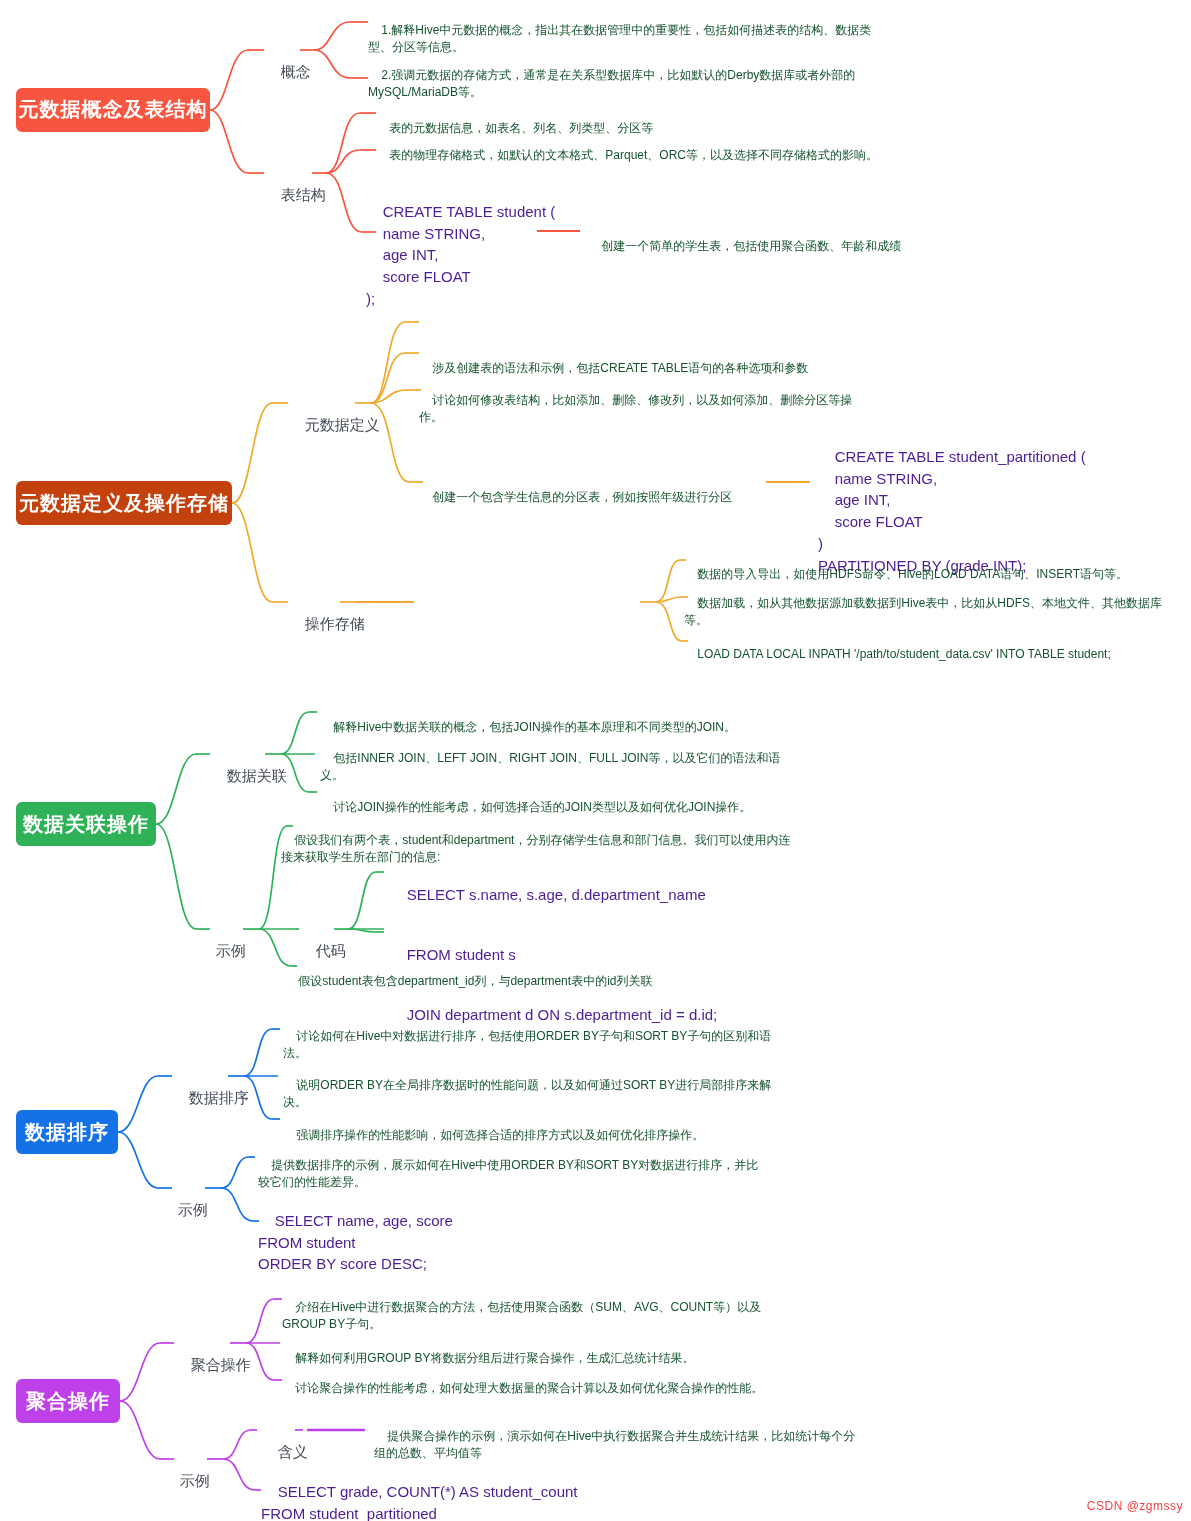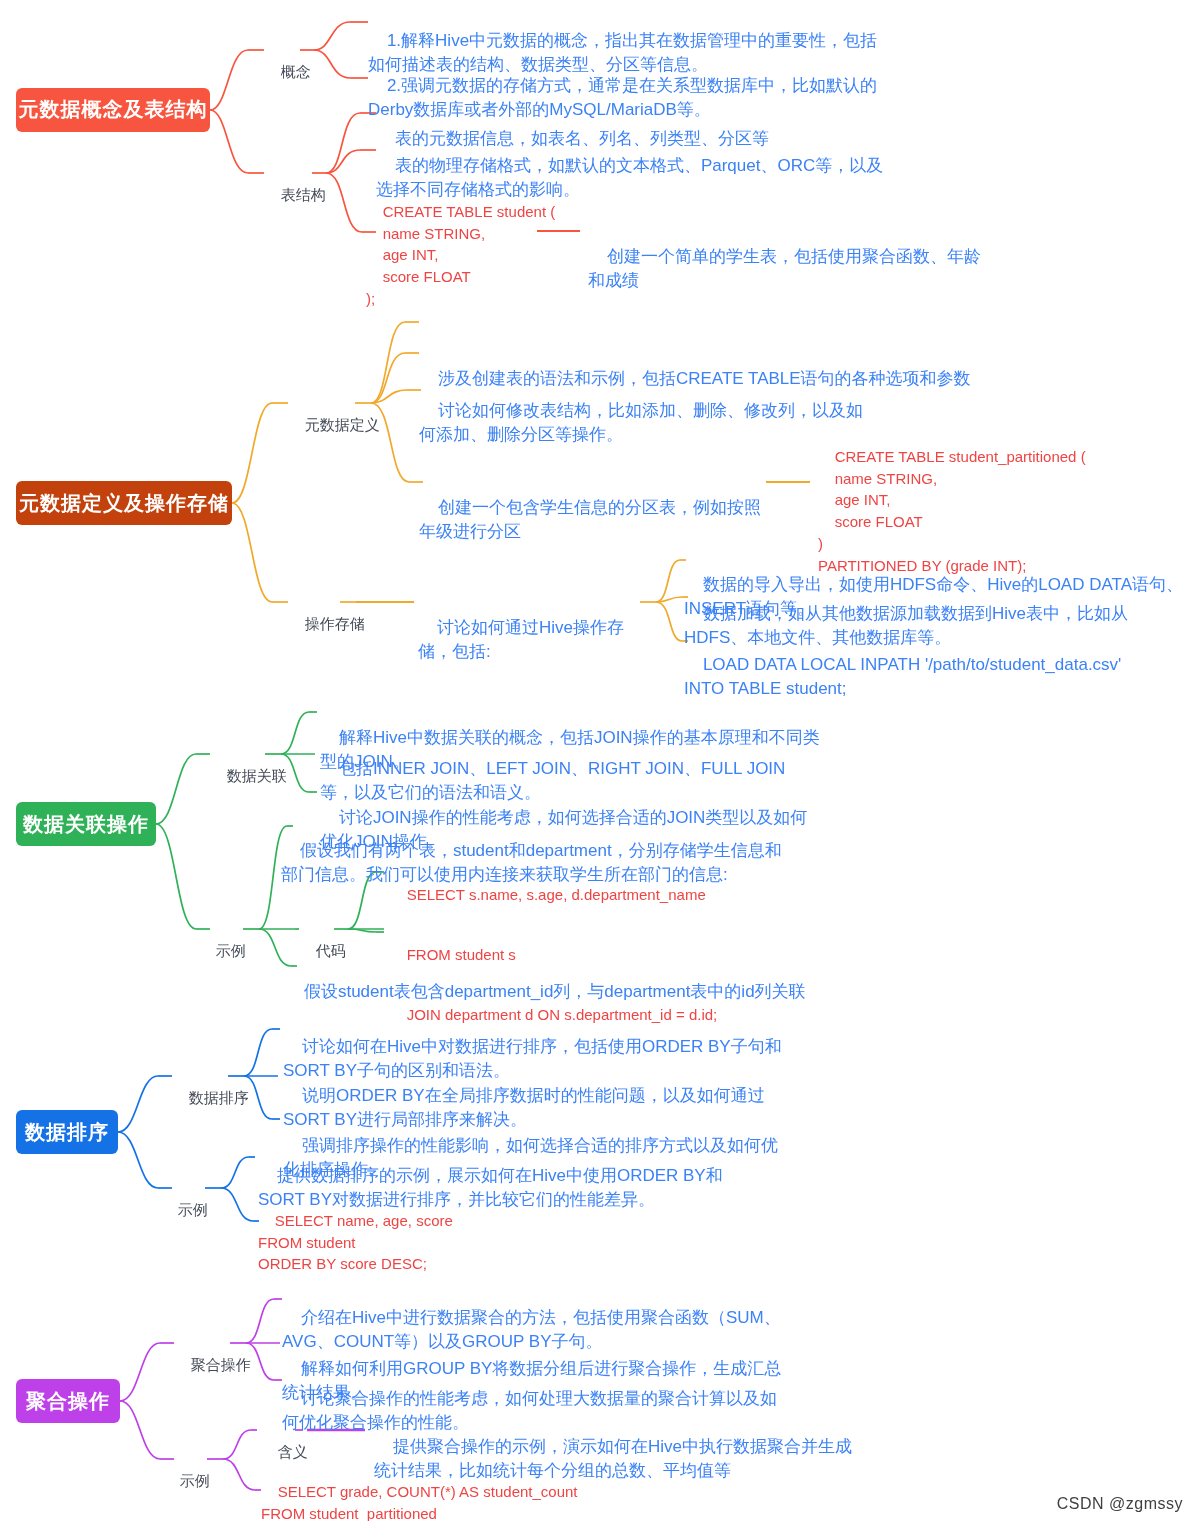--- a/index.html
+++ b/index.html
@@ -33,32 +33,32 @@
     position: absolute;
     font-size: 15px;
     line-height: 1.42;
     color: #3d4450;
     white-space: pre-wrap;
   }
   .node.sub {
     font-size: 15px;
     color: #444b57;
   }
-  .node.leaf { font-size: 17px; color: #3b82f6; }
+  .node.leaf { font-size: 12px; color: #14532d; }
   .node.code {
     font-size: 15px;
     line-height: 1.45;
-    color: #ef4444;
+    color: #4c1d95;
   }
 
   .watermark {
     position: absolute;
     right: 8px; bottom: 8px;
-    font-size: 16px;
-    color: #404040;
+    font-size: 12px;
+    color: #ef4444;
     letter-spacing: .5px;
   }
 </style>
 </head>
 <body>
 
 <div id="canvas">
 
   <svg class="wires" viewBox="0 0 1191 1521">
 
@@ -246,23 +246,20 @@
     name STRING,
     age INT,
     score FLOAT
 )
 PARTITIONED BY (grade INT);</span>
   </div>
 
   <div class="node sub" style="left:288px; top:592px;">
     <span>操作存储</span>
   </div>
-  <div class="node leaf" style="left:418px; top:592px; width:230px;">
-    <span>讨论如何通过Hive操作存储，包括:</span>
-  </div>
   <div class="node leaf" style="left:684px; top:549px; width:500px;">
     <span>数据的导入导出，如使用HDFS命令、Hive的LOAD DATA语句、INSERT语句等。</span>
   </div>
   <div class="node leaf" style="left:684px; top:578px; width:500px;">
     <span>数据加载，如从其他数据源加载数据到Hive表中，比如从HDFS、本地文件、其他数据库等。</span>
   </div>
   <div class="node leaf" style="left:684px; top:629px; width:480px;">
     <span>LOAD DATA LOCAL INPATH '/path/to/student_data.csv' INTO TABLE student;</span>
   </div>
 

